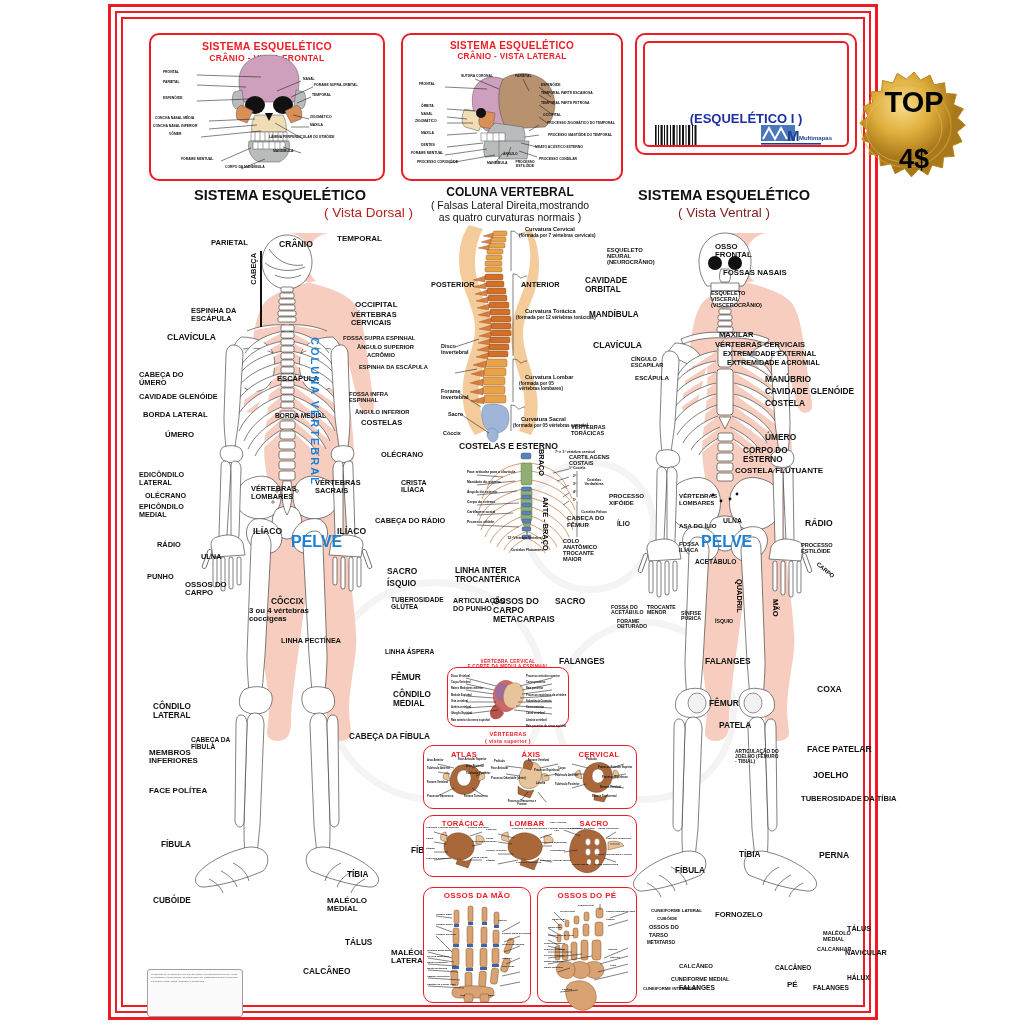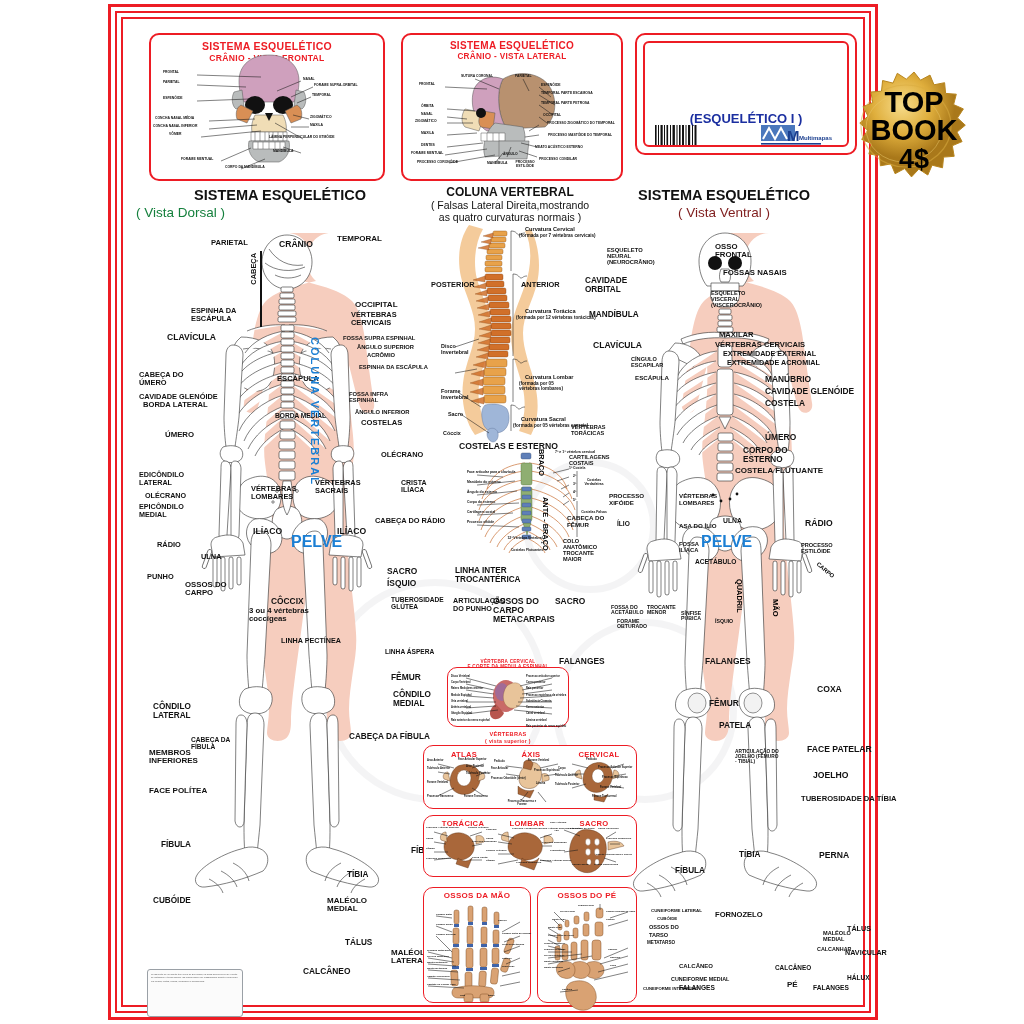--- a/index.html
+++ b/index.html
@@ -234,21 +234,21 @@
         <rect x="0" y="2" width="34" height="16" fill="#2a5fb0" opacity=".85"></rect>
         <path d="M2 16 L8 5 L14 16 L20 5 L26 16" stroke="#fff" stroke-width="2" fill="none"></path>
         <text x="26" y="18" font-size="15" font-weight="bold" fill="#1b3f8f" font-family="Liberation Sans, sans-serif">M</text>
         <text x="38" y="17" font-size="6" font-weight="bold" fill="#1b3f8f" font-family="Liberation Sans, sans-serif">Multimapas</text>
         <rect x="0" y="20" width="60" height="1.6" fill="#1b3f8f"></rect>
       </svg>
     </div>
   </div>
 
   <div style="position:absolute;left:26px;top:168px;width:262px;text-align:center;font-size:14.5px;font-weight:bold;color:#111;">SISTEMA ESQUELÉTICO</div>
-  <div style="position:absolute;left:13px;top:186px;width:262px;text-align:left;font-size:13.5px;color:#15803d;">( Vista Dorsal )</div>
+  <div style="position:absolute;left:28px;top:186px;width:262px;text-align:right;font-size:13.5px;color:#b91c1c;">( Vista Dorsal )</div>
 
   <div style="position:absolute;left:292px;top:166px;width:190px;text-align:center;font-size:12px;font-weight:bold;color:#111;">COLUNA VERTEBRAL</div>
   <div style="position:absolute;left:286px;top:180px;width:202px;text-align:center;font-size:10.5px;color:#111;">( Falsas Lateral Direita,mostrando</div>
   <div style="position:absolute;left:286px;top:192px;width:202px;text-align:center;font-size:10.5px;color:#111;">as quatro curvaturas normais )</div>
 
   <div style="position:absolute;left:470px;top:168px;width:262px;text-align:center;font-size:14.5px;font-weight:bold;color:#111;">SISTEMA ESQUELÉTICO</div>
   <div style="position:absolute;left:470px;top:186px;width:262px;text-align:center;font-size:13.5px;color:#7f1d1d;">( Vista Ventral )</div>
 
   <svg width="300" height="790" viewBox="0 0 300 790" style="left:14px;top:200px;">
 
@@ -380,21 +380,21 @@
   <div class="lbl" style="left:88px;top:220px;font-size:7.6px;">PARIETAL</div>
   <div class="lbl" style="left:156px;top:221px;font-size:8.6px;">CRÂNIO</div>
   <div class="lbl" style="left:214px;top:216px;font-size:8px;">TEMPORAL</div>
   <div style="position:absolute;left:126px;top:234px;font-size:7.4px;font-weight:bold;writing-mode:vertical-rl;transform:rotate(180deg);color:#111;">CABEÇA</div>
   <div style="position:absolute;left:137px;top:232px;width:2px;height:76px;background:#111;"></div>
 
   <div class="lblc" style="left:68px;top:288px;width:62px;font-size:7.4px;">ESPINHA DA ESCÁPULA</div>
   <div class="lbl" style="left:44px;top:314px;font-size:8.6px;">CLAVÍCULA</div>
   <div class="lblc" style="left:16px;top:352px;width:70px;font-size:7.4px;">CABEÇA DO ÚMERO</div>
   <div class="lbl" style="left:16px;top:374px;font-size:7.4px;">CAVIDADE GLENÓIDE</div>
-  <div class="lbl" style="left:20px;top:382px;font-size:7.6px;">BORDA LATERAL</div>
+  <div class="lbl" style="left:20px;top:392px;font-size:7.6px;">BORDA LATERAL</div>
   <div class="lbl" style="left:42px;top:412px;font-size:7.8px;">ÚMERO</div>
   <div class="lblc" style="left:16px;top:452px;width:62px;font-size:7.2px;">EDICÔNDILO LATERAL</div>
   <div class="lbl" style="left:22px;top:473px;font-size:7.2px;">OLÉCRANO</div>
   <div class="lblc" style="left:16px;top:484px;width:62px;font-size:7.2px;">EPICÔNDILO MEDIAL</div>
   <div class="lbl" style="left:34px;top:522px;font-size:7.4px;">RÁDIO</div>
   <div class="lbl" style="left:78px;top:534px;font-size:7.4px;">ULNA</div>
   <div class="lbl" style="left:24px;top:554px;font-size:7.4px;">PUNHO</div>
   <div class="lblc" style="left:62px;top:562px;width:50px;font-size:7.8px;">OSSOS DO CARPO</div>
   <div class="lblc" style="left:30px;top:684px;width:62px;font-size:8.2px;">CÔNDILO LATERAL</div>
   <div class="lblc" style="left:68px;top:718px;width:52px;font-size:6.6px;">CABEÇA DA FÍBULA</div>
@@ -1190,15 +1190,14 @@
       </radialGradient>
     </defs>
     <g>
       <path id="starp" d="M66 2 L72.5 10.2 L82 5.1 L86 14.8 L96.6 12.7 L97.6 23.4 L108.3 24.2 L105.6 34.6 L115.4 38.9 L109.5 47.9 L117.3 55.2 L109 62.1 L114.1 71.6 L104.3 75.7 L106.2 86.3 L95.6 87.1 L94.5 97.8 L84.1 95.2 L79.8 105 L70.8 99.1 L63.5 106.9 L56.6 98.6 L47.1 103.7 L43 93.9 L32.4 95.8 L31.6 85.2 L20.9 84.1 L23.5 73.7 L13.7 69.4 L19.6 60.4 L11.8 53.1 L20.1 46.2 L15 36.7 L24.8 32.6 L22.9 22 L33.5 21.2 L34.6 10.5 L45 13.1 L49.3 3.3 L58.3 9.2 Z" fill="url(#gg)" stroke="#b8861f" stroke-width="1"></path>
       <ellipse cx="60" cy="55" rx="44" ry="40" fill="none" stroke="#e8c濃" opacity="0"></ellipse>
       <ellipse cx="58" cy="56" rx="45" ry="41" fill="none" stroke="#d9ab3f" stroke-width="1.2" opacity=".55"></ellipse>
       <ellipse cx="56" cy="58" rx="38" ry="34" fill="none" stroke="#e9c86a" stroke-width="1" opacity=".5"></ellipse>
     </g>
   </svg>
   <div class="bdtxt" style="top:16px;font-size:29px;">TOP</div>
-  <div class="bdtxt" style="top:44px;font-size:29px;">BOOK</div>
   <div class="bdtxt" style="top:74px;font-size:27px;">4$</div>
 </div>
 
 </body></html>

